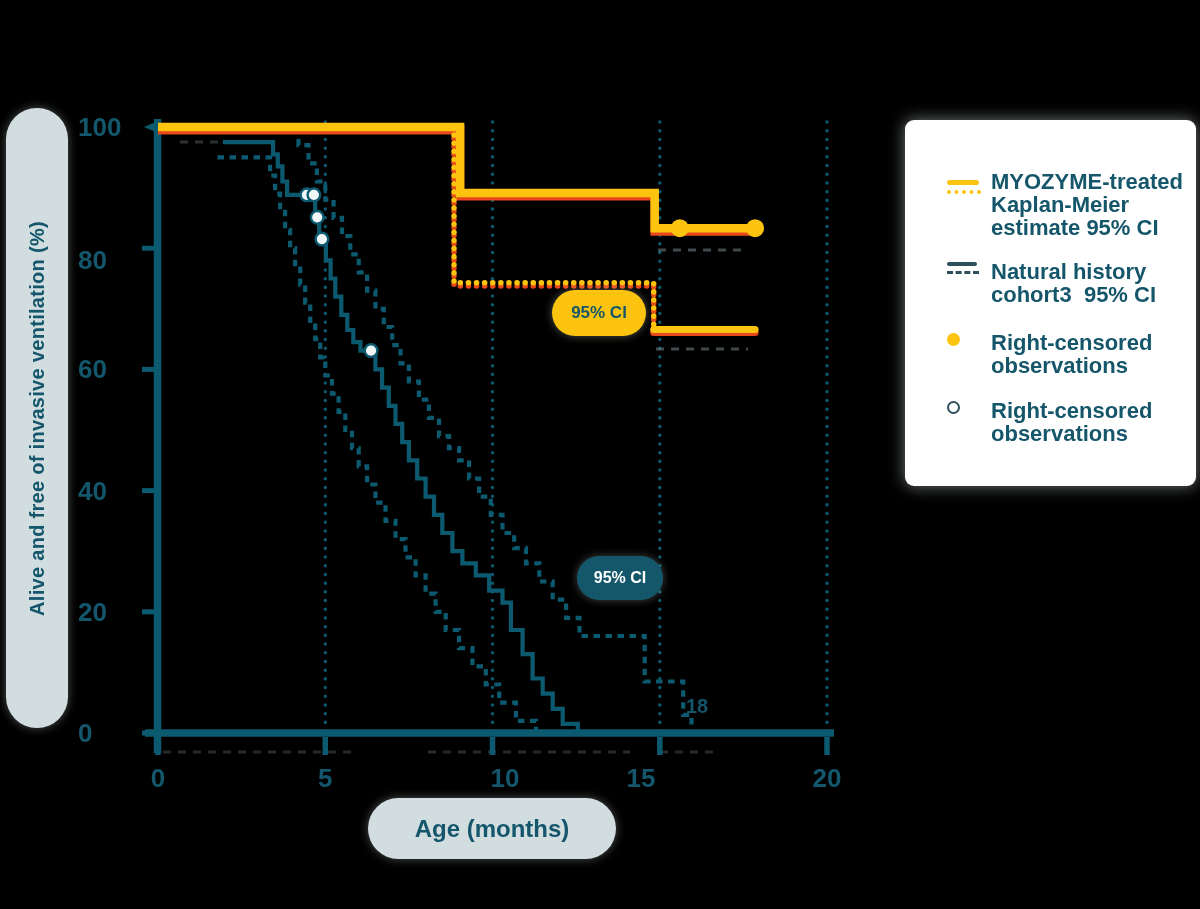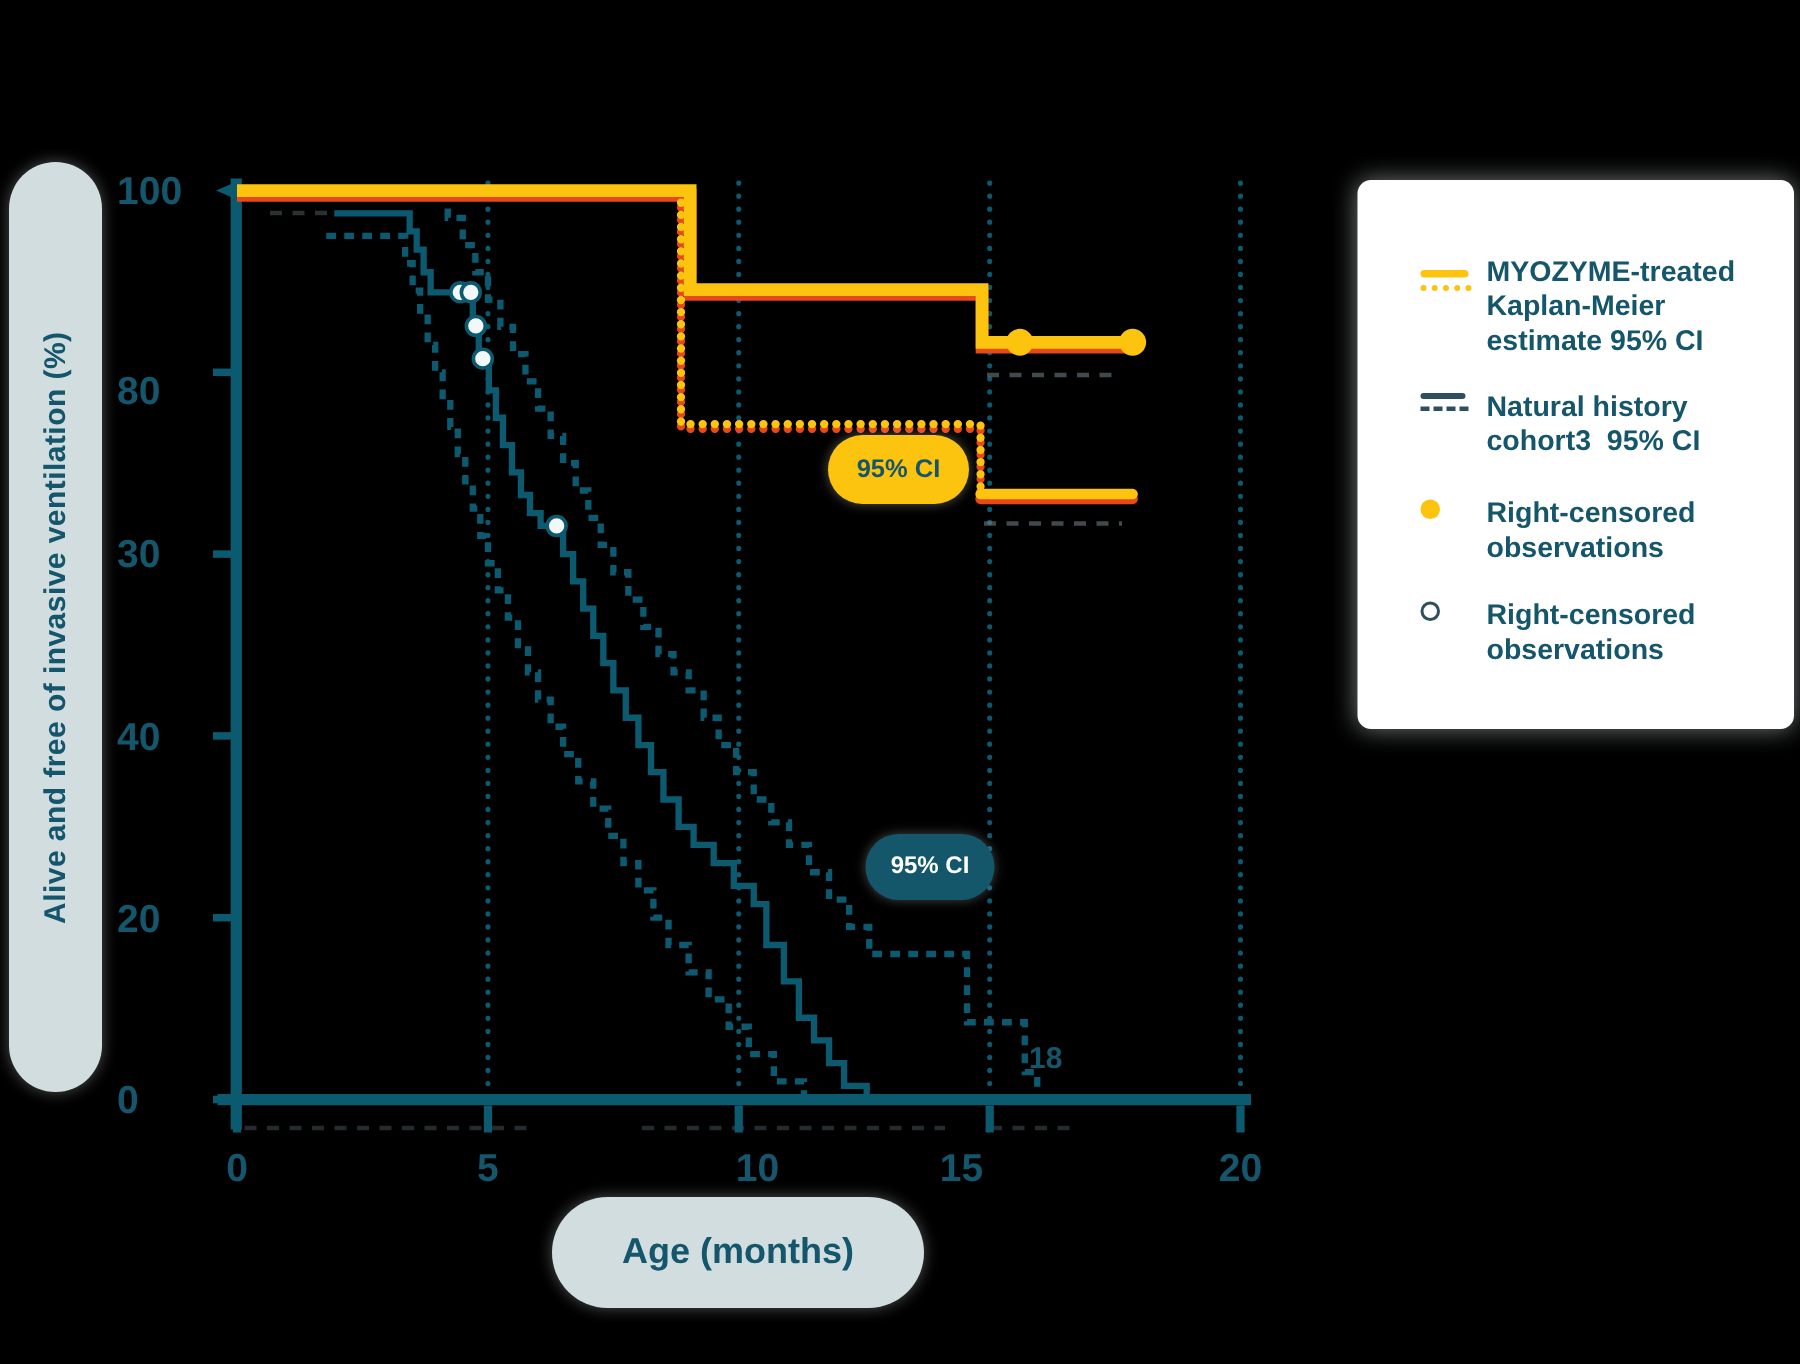--- a/index.html
+++ b/index.html
@@ -3,34 +3,34 @@
 <meta charset="utf-8">
 <style>
   html,body{margin:0;padding:0;background:#000;}
   .stage{position:relative;width:1200px;height:909px;background:#000;overflow:hidden;
          font-family:"Liberation Sans",sans-serif;}
   .pill{position:absolute;background:#d2dde0;color:#14566b;font-weight:bold;
         display:flex;align-items:center;justify-content:center;
         box-shadow:0 0 10px rgba(225,232,234,.35);}
   .ylabel{left:6px;top:108px;width:62px;height:620px;border-radius:31px;}
   .ylabel span{writing-mode:vertical-rl;transform:rotate(180deg);font-size:20px;letter-spacing:.3px;}
-  .agelabel{left:368px;top:798px;width:248px;height:74px;border-radius:39px;font-size:24px;}
+  .agelabel{left:368px;top:798px;width:248px;height:61px;border-radius:39px;font-size:24px;}
   .cipill{position:absolute;font-weight:bold;display:flex;align-items:center;justify-content:center;text-align:center;}
   .cipill.yellow{left:552px;top:290px;width:94px;height:46px;border-radius:23px;background:#fcc30f;
                  color:#14566b;font-size:17px;box-shadow:0 0 8px rgba(240,240,220,.35);}
   .cipill.teal{left:577px;top:556px;width:86px;height:44px;border-radius:22px;background:#14576b;
                color:#ffffff;font-size:16px;box-shadow:0 0 8px rgba(225,232,234,.3);}
   .ticklabel{position:absolute;color:#14566b;font-weight:bold;font-size:26px;line-height:32px;}
   .ticklabel.y{text-align:left;width:60px;}
   .ticklabel.x{text-align:center;width:60px;}
   .tail18{position:absolute;left:686px;top:695px;color:#14566b;font-weight:bold;font-size:20px;text-align:center;}
   .legend{position:absolute;left:905px;top:120px;width:291px;height:366px;background:#ffffff;
           border-radius:9px;box-shadow:0 0 16px rgba(214,222,224,.55);}
   .legend-item{position:absolute;left:0;width:100%;}
-  .legend-text{position:absolute;left:86px;top:0;color:#15566b;font-size:19px;line-height:23px;
+  .legend-text{position:absolute;left:86px;top:0;color:#15566b;font-size:22px;line-height:23px;
                font-weight:bold;white-space:pre-wrap;}
   .sw{position:absolute;left:42px;}
   .sw-solid-y{width:32px;height:5px;border-radius:2.5px;background:#fcc30f;}
   .sw-dot-y{width:34px;height:0;border-top:4px dotted #fcc30f;margin-top:5px;}
   .sw-solid-d{width:30px;height:3.5px;background:#2e4f5e;border-radius:2px;}
   .sw-dash-d{width:32px;height:0;border-top:3.5px dashed #2e4f5e;margin-top:5px;}
   .sw-dot{width:13px;height:13px;border-radius:50%;background:#fcc30f;}
   .sw-ring{width:9px;height:9px;border-radius:50%;border:2.6px solid #2e4f5e;background:#fff;}
   svg{position:absolute;left:0;top:0;}
 </style>
@@ -82,21 +82,21 @@
       <circle cx="313.877" cy="194.87200000000007" r="6.3" fill="#f2f7f8" stroke="#0c5a70" stroke-width="2.4"></circle>
       <circle cx="317.222" cy="217.2940000000001" r="6.3" fill="#f2f7f8" stroke="#0c5a70" stroke-width="2.4"></circle>
       <circle cx="321.90500000000003" cy="239.11" r="6.3" fill="#f2f7f8" stroke="#0c5a70" stroke-width="2.4"></circle>
       <circle cx="371.0765" cy="350.61400000000003" r="6.3" fill="#f2f7f8" stroke="#0c5a70" stroke-width="2.4"></circle>
     </svg>
 
   <div id="ticks">
       <div class="ticklabel y" style="left: 78px; top: 717px;">0</div>
       <div class="ticklabel y" style="left: 78px; top: 595.8px;">20</div>
       <div class="ticklabel y" style="left: 78px; top: 474.6px;">40</div>
-      <div class="ticklabel y" style="left: 78px; top: 353.4px;">30</div>
+      <div class="ticklabel y" style="left: 78px; top: 353.4px;">60</div>
       <div class="ticklabel y" style="left: 78px; top: 244px;">80</div>
       <div class="ticklabel y" style="left: 78px; top: 111px;">100</div>
       <div class="ticklabel x" style="left: 128px; top: 762px;">0</div>
       <div class="ticklabel x" style="left: 295.25px; top: 762px;">5</div>
       <div class="ticklabel x" style="left: 475px; top: 762px;">10</div>
       <div class="ticklabel x" style="left: 611px; top: 762px;">15</div>
       <div class="ticklabel x" style="left: 797px; top: 762px;">20</div>
     </div>
 
   <div class="cipill yellow">95% CI</div>

